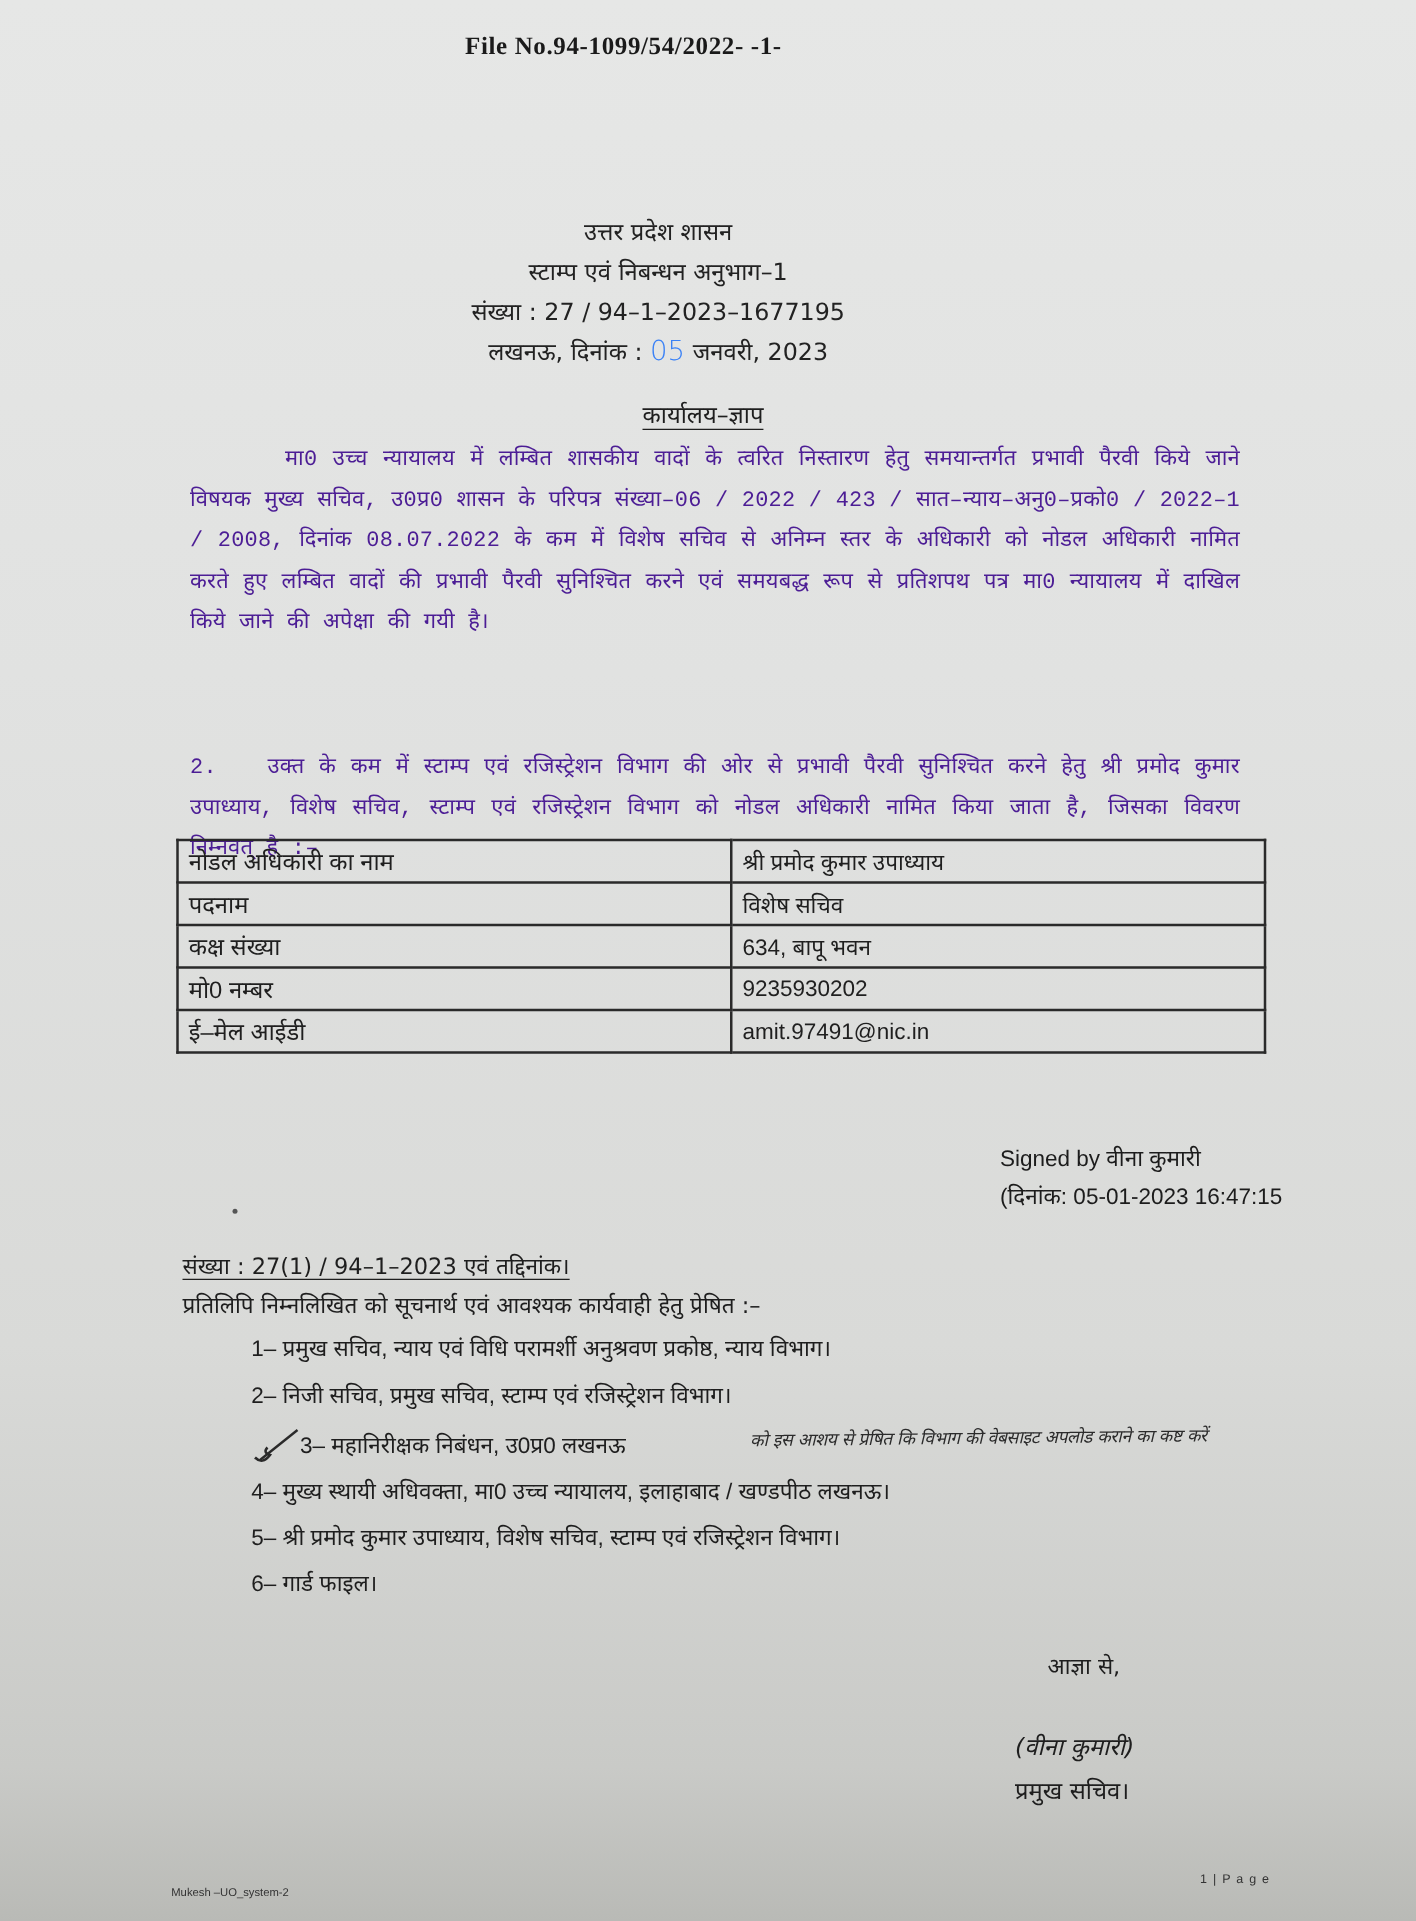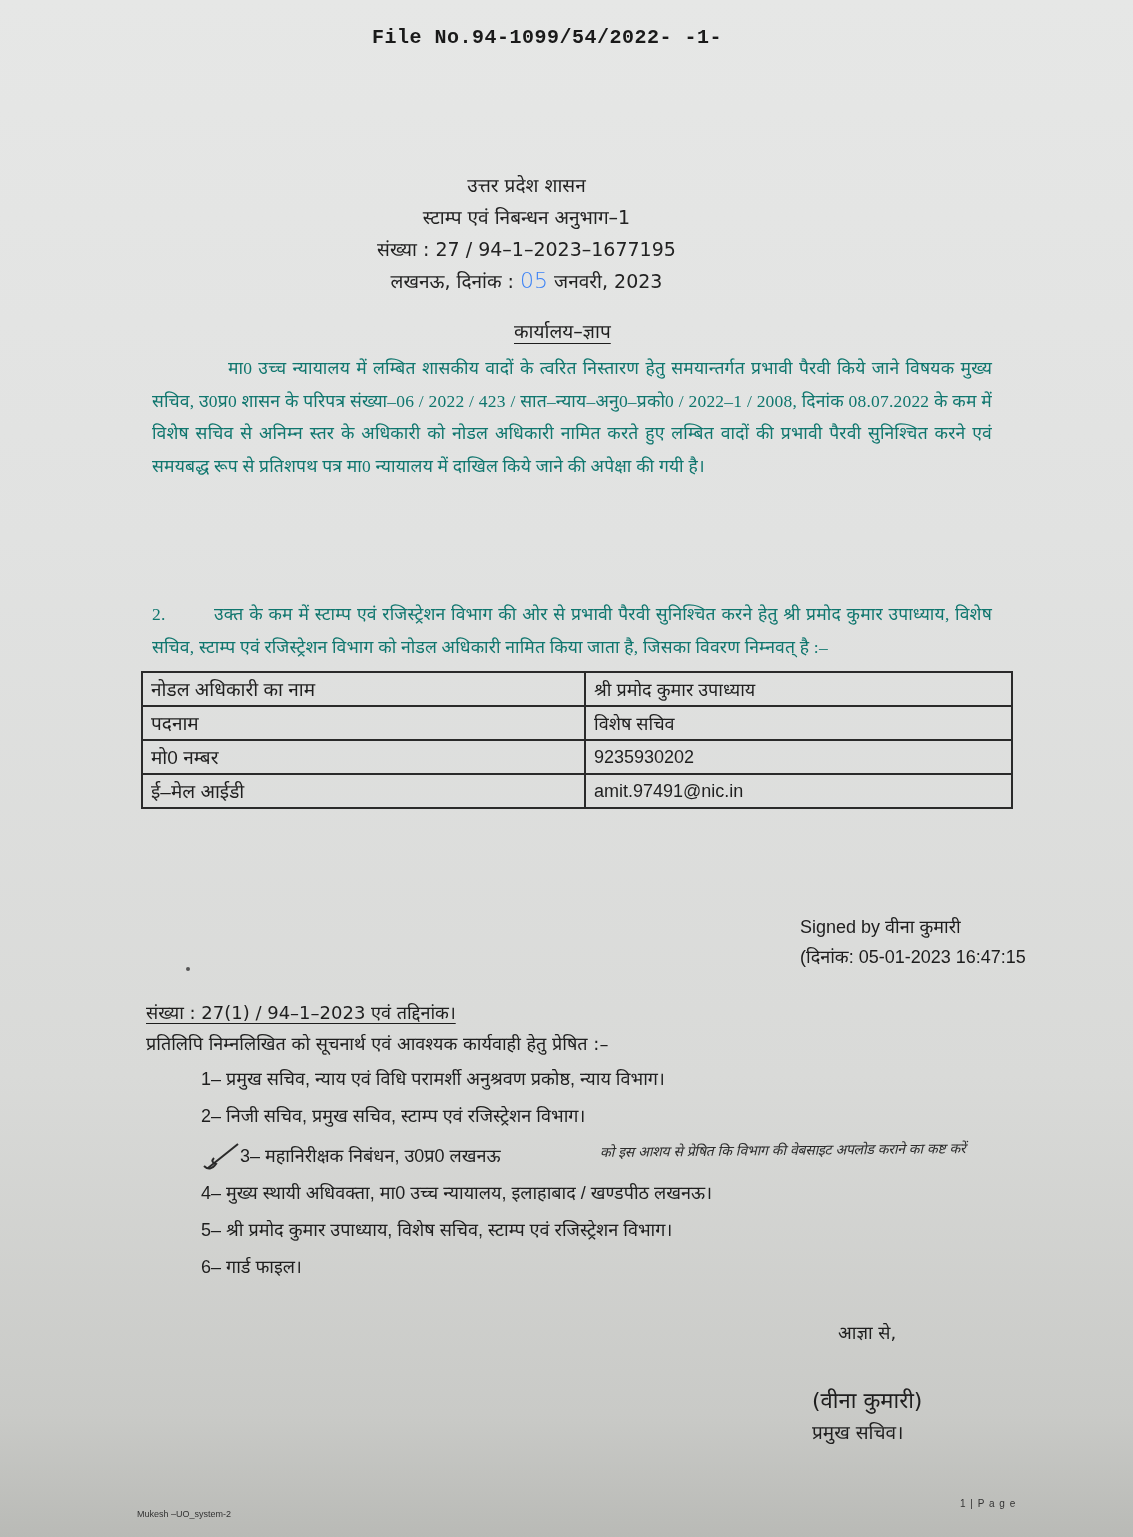--- a/index.html
+++ b/index.html
@@ -6,33 +6,33 @@
   body {
     width:1133px; height:1537px; overflow:hidden;
     background: linear-gradient(180deg, #e6e7e6 0%, #e1e2e1 35%, #d9dad8 70%, #c9cac7 92%, #b9bab6 100%);
     font-family: "DejaVu Sans", sans-serif;
     color:#1e1e1e;
     position:relative;
   }
   .page { position:absolute; inset:0; }
   .abs { position:absolute; white-space:nowrap; }
   .file-no {
-    left:372px; top:26px; font-family:Liberation Mono, monospace;
+    left:372px; top:26px; font-family:Liberation Serif, serif;
     font-weight:bold; font-size:20px; letter-spacing:0.5px; color:#1a1a1a;
   }
   .hdr { left:0; width:1133px; text-align:center; font-size:19px; color:#222; }
   .hdr.l1 { top:172px; left:-40px; }
   .hdr.l2 { top:204px; left:-40px; }
   .hdr.l3 { top:236px; left:-40px; }
   .hdr.l4 { top:268px; left:-40px; }
   .hw { font-family:"DejaVu Sans", sans-serif; font-size:22px; color:#3b82f6; font-weight:300; }
   .memo-title { top:318px; left:514px; font-size:19px; text-decoration:underline; text-underline-offset:5px; }
   .para {
     position:absolute; left:152px; width:840px; font-size:17.5px; line-height:32.6px;
-    text-align:justify; color:#0f766e; font-family:Liberation Serif, serif;
+    text-align:justify; color:#4c1d95; font-family:Liberation Mono, monospace;
     letter-spacing:0.2px;
   }
   .para p { margin:0; }
   .p1 { top:352px; text-indent:76px; }
   .p2 { top:570px;margin-top:28px; }
   .p2 .num { display:inline-block; width:62px; }
   table.officer {
     position:absolute; left:141px; top:671px; width:872px;
     border-collapse:collapse; font-size:18px; font-family:"Liberation Sans","DejaVu Sans",sans-serif;
   }
@@ -47,21 +47,21 @@
   .cc { left:201px; font-size:18px; font-family:"Liberation Sans","DejaVu Sans",sans-serif; }
   .cc.i1 { top:1066px; }
   .cc.i2 { top:1103px; }
   .cc.i3 { top:1143px; left:240px; }
   .cc.i4 { top:1180px; }
   .cc.i5 { top:1217px; }
   .cc.i6 { top:1254px; }
   .check { position:absolute; left:200px; top:1140px; width:40px; height:34px; }
   .handnote { left:600px; top:1140px; font-size:14px; font-style:italic; color:#2b2b2b; transform:rotate(-0.6deg); letter-spacing:-0.3px; }
   .order { left:838px; top:1278px; font-size:18px;margin-top:42px; }
-  .signame { left:812px; top:1384px; font-size:22px; }
+  .signame { left:812px; top:1384px; font-size:19px;font-style:italic; }
   .sigdesig { left:812px; top:1419px; font-size:19px;text-align:center; }
   .footer-l { left:137px; top:1509px; font-family:"Liberation Sans",sans-serif; font-size:9px; color:#333; }
   .footer-r { left:960px; top:1498px; font-family:"Liberation Sans",sans-serif; font-size:10px; color:#333; letter-spacing:1px; }
   .dot { position:absolute; left:186px; top:967px; width:4px; height:4px; border-radius:50%; background:#555; }
 </style>
 </head>
 <body>
 
 <div class="page">
 
@@ -86,20 +86,24 @@
 
   <table class="officer">
     <tbody>
         <tr>
       <td class="k">नोडल अधिकारी का नाम</td>
       <td>श्री प्रमोद कुमार उपाध्याय</td>
     </tr>
     <tr>
       <td class="k">पदनाम</td>
       <td>विशेष सचिव</td>
+    </tr>
+    <tr>
+      <td class="k">कक्ष संख्या</td>
+      <td>634, बापू भवन</td>
     </tr>
     <tr>
       <td class="k">मो0 नम्बर</td>
       <td>9235930202</td>
     </tr>
     <tr>
       <td class="k">ई–मेल आईडी</td>
       <td>amit.97491@nic.in</td>
     </tr>
   </tbody>

